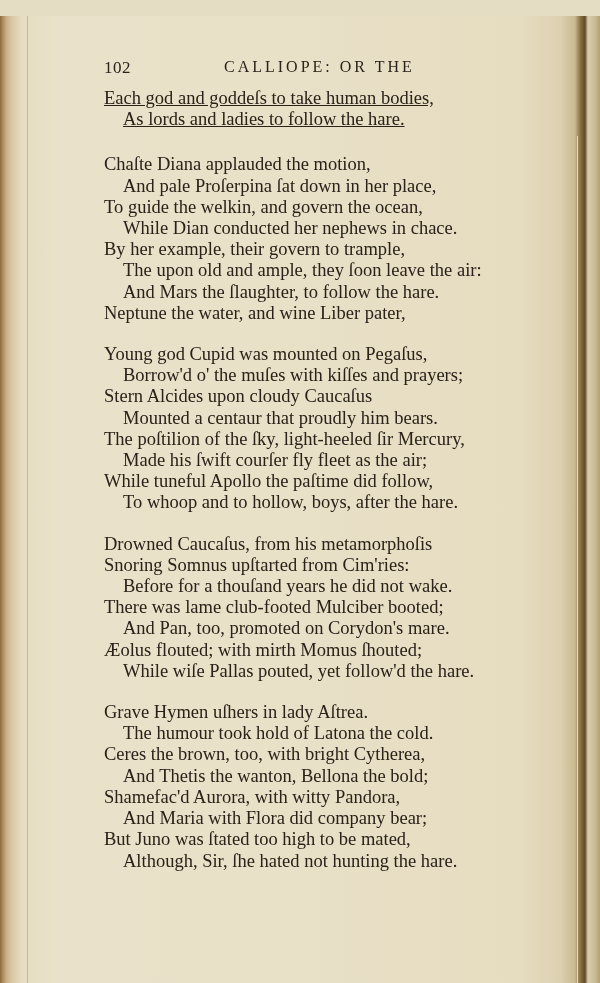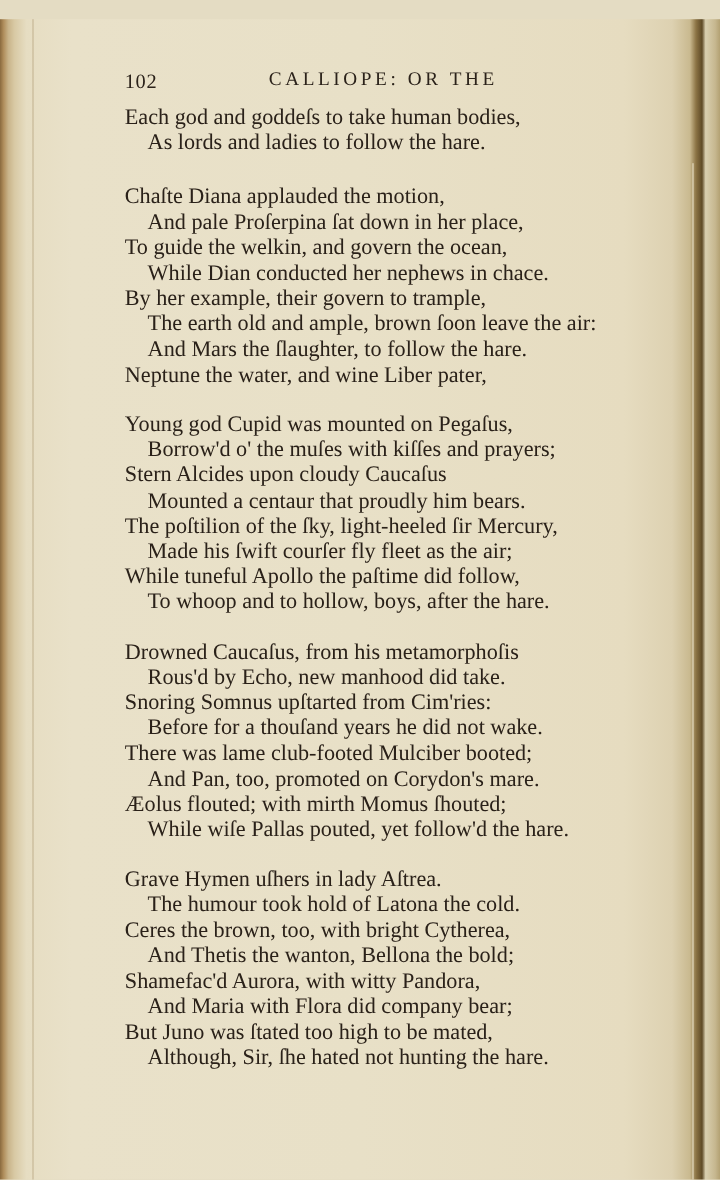--- a/index.html
+++ b/index.html
@@ -69,21 +69,21 @@
       top: 72px;
       left: 104px;
       width: 470px;
       font-family: "Liberation Serif", serif;
       font-size: 18.5px;
       line-height: 21.2px;
     }
     .stanza {
       margin: 0 0 20px 0;
     }
-    .stanza:first-child { margin-bottom: 24px; }
+    .stanza:first-child { margin-bottom: 24px; text-decoration: underline; }
     .line {
       display: block;
       white-space: nowrap;
     }
     .line.indent {
       padding-left: 19px;
     }
   </style>
 </head>
 <body>
@@ -101,39 +101,38 @@
       <span class="line">Each god and goddeſs to take human bodies,</span>
       <span class="line indent">As lords and ladies to follow the hare.</span>
     </div>
 
     <div class="stanza">
       <span class="line">Chaſte Diana applauded the motion,</span>
       <span class="line indent">And pale Proſerpina ſat down in her place,</span>
       <span class="line">To guide the welkin, and govern the ocean,</span>
       <span class="line indent">While Dian conducted her nephews in chace.</span>
       <span class="line">By her example, their govern to trample,</span>
-      <span class="line indent">The earth old and ample, brown ſoon leave the air:</span>
+      <span class="line indent">The upon old and ample, they ſoon leave the air:</span>
       <span class="line indent">And Mars the ſlaughter, to follow the hare.</span>
       <span class="line">Neptune the water, and wine Liber pater,</span>
     </div>
 
     <div class="stanza">
       <span class="line">Young god Cupid was mounted on Pegaſus,</span>
       <span class="line indent">Borrow'd o' the muſes with kiſſes and prayers;</span>
       <span class="line">Stern Alcides upon cloudy Caucaſus</span>
       <span class="line indent">Mounted a centaur that proudly him bears.</span>
       <span class="line">The poſtilion of the ſky, light-heeled ſir Mercury,</span>
       <span class="line indent">Made his ſwift courſer fly fleet as the air;</span>
       <span class="line">While tuneful Apollo the paſtime did follow,</span>
       <span class="line indent">To whoop and to hollow, boys, after the hare.</span>
     </div>
 
     <div class="stanza">
       <span class="line">Drowned Caucaſus, from his metamorphoſis</span>
-      <span class="line indent">Rous'd by Echo, new manhood did take.</span>
       <span class="line">Snoring Somnus upſtarted from Cim'ries:</span>
       <span class="line indent">Before for a thouſand years he did not wake.</span>
       <span class="line">There was lame club-footed Mulciber booted;</span>
       <span class="line indent">And Pan, too, promoted on Corydon's mare.</span>
       <span class="line">Æolus flouted; with mirth Momus ſhouted;</span>
       <span class="line indent">While wiſe Pallas pouted, yet follow'd the hare.</span>
     </div>
 
     <div class="stanza">
       <span class="line">Grave Hymen uſhers in lady Aſtrea.</span>

